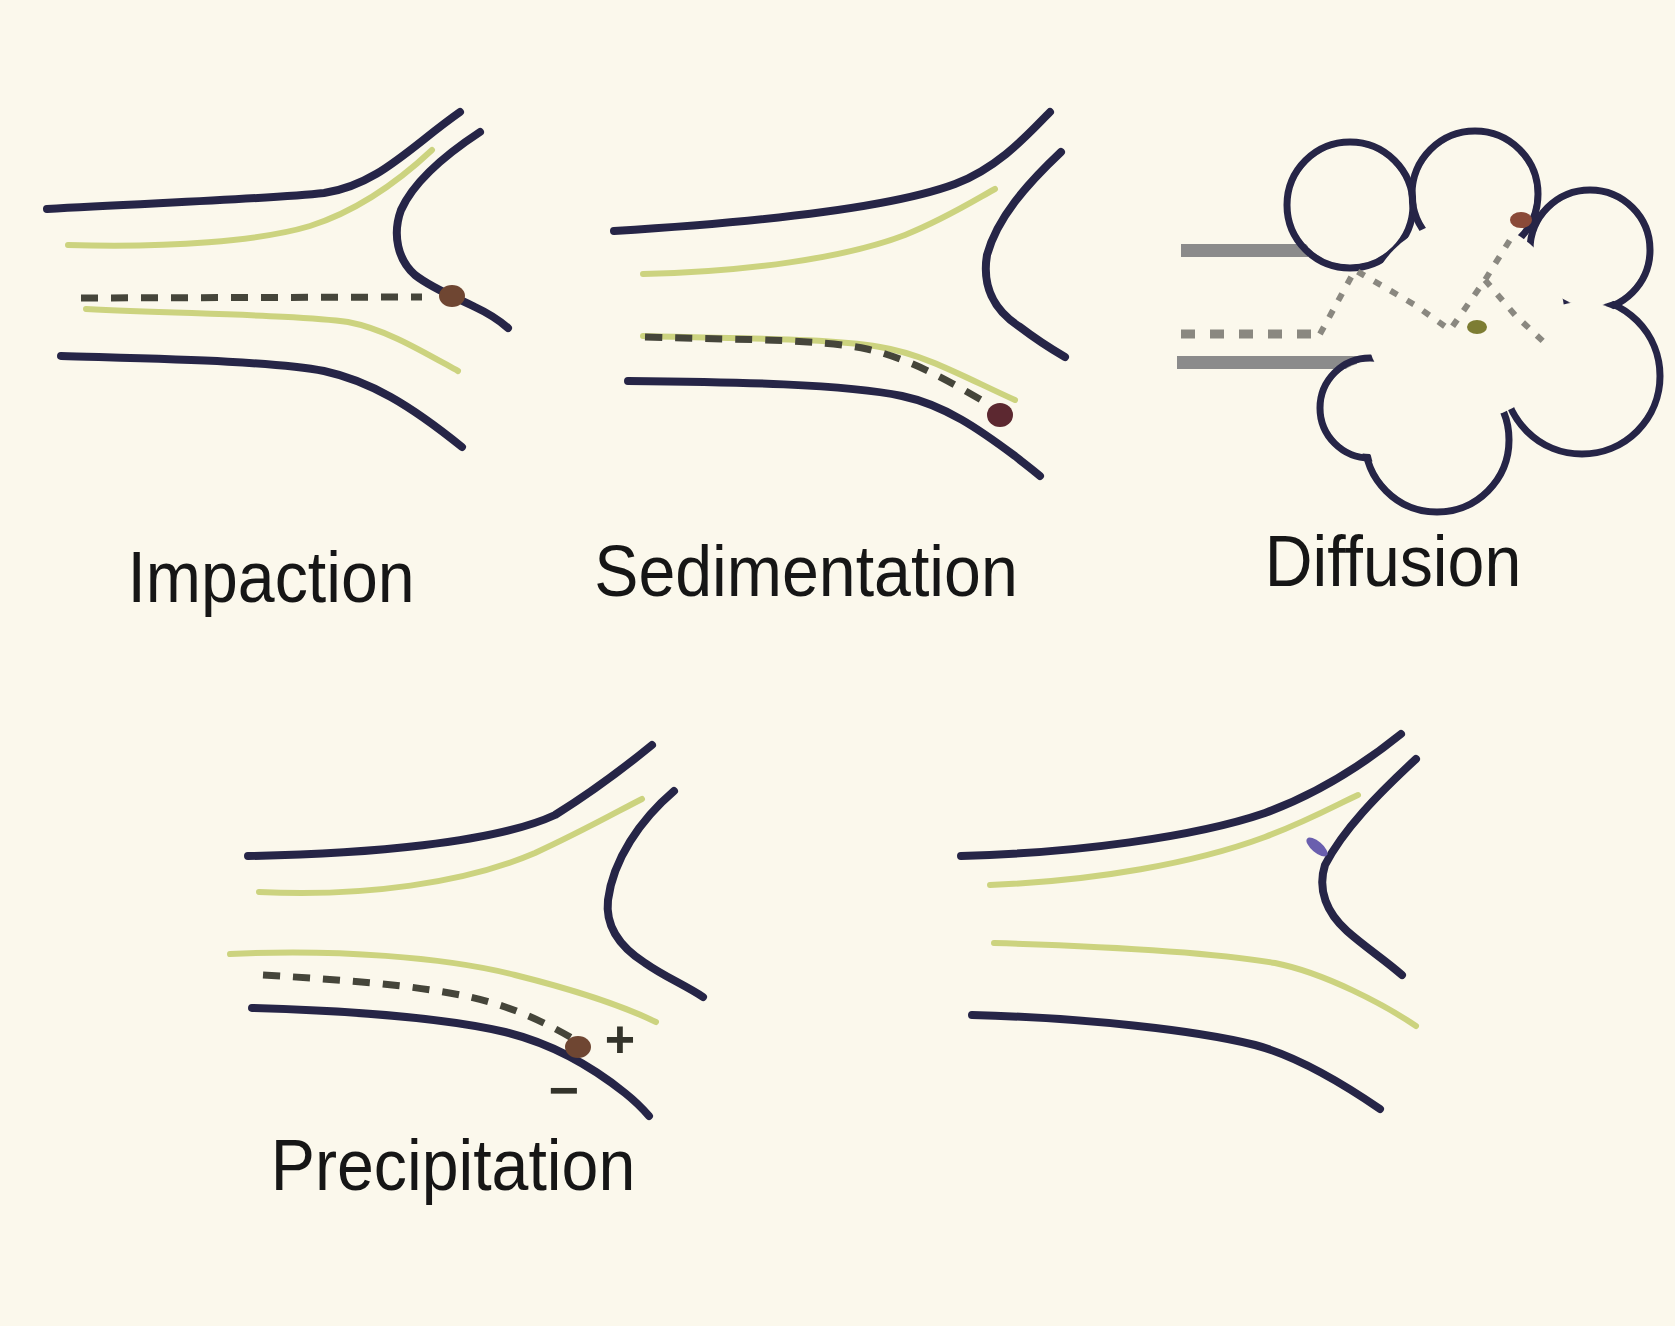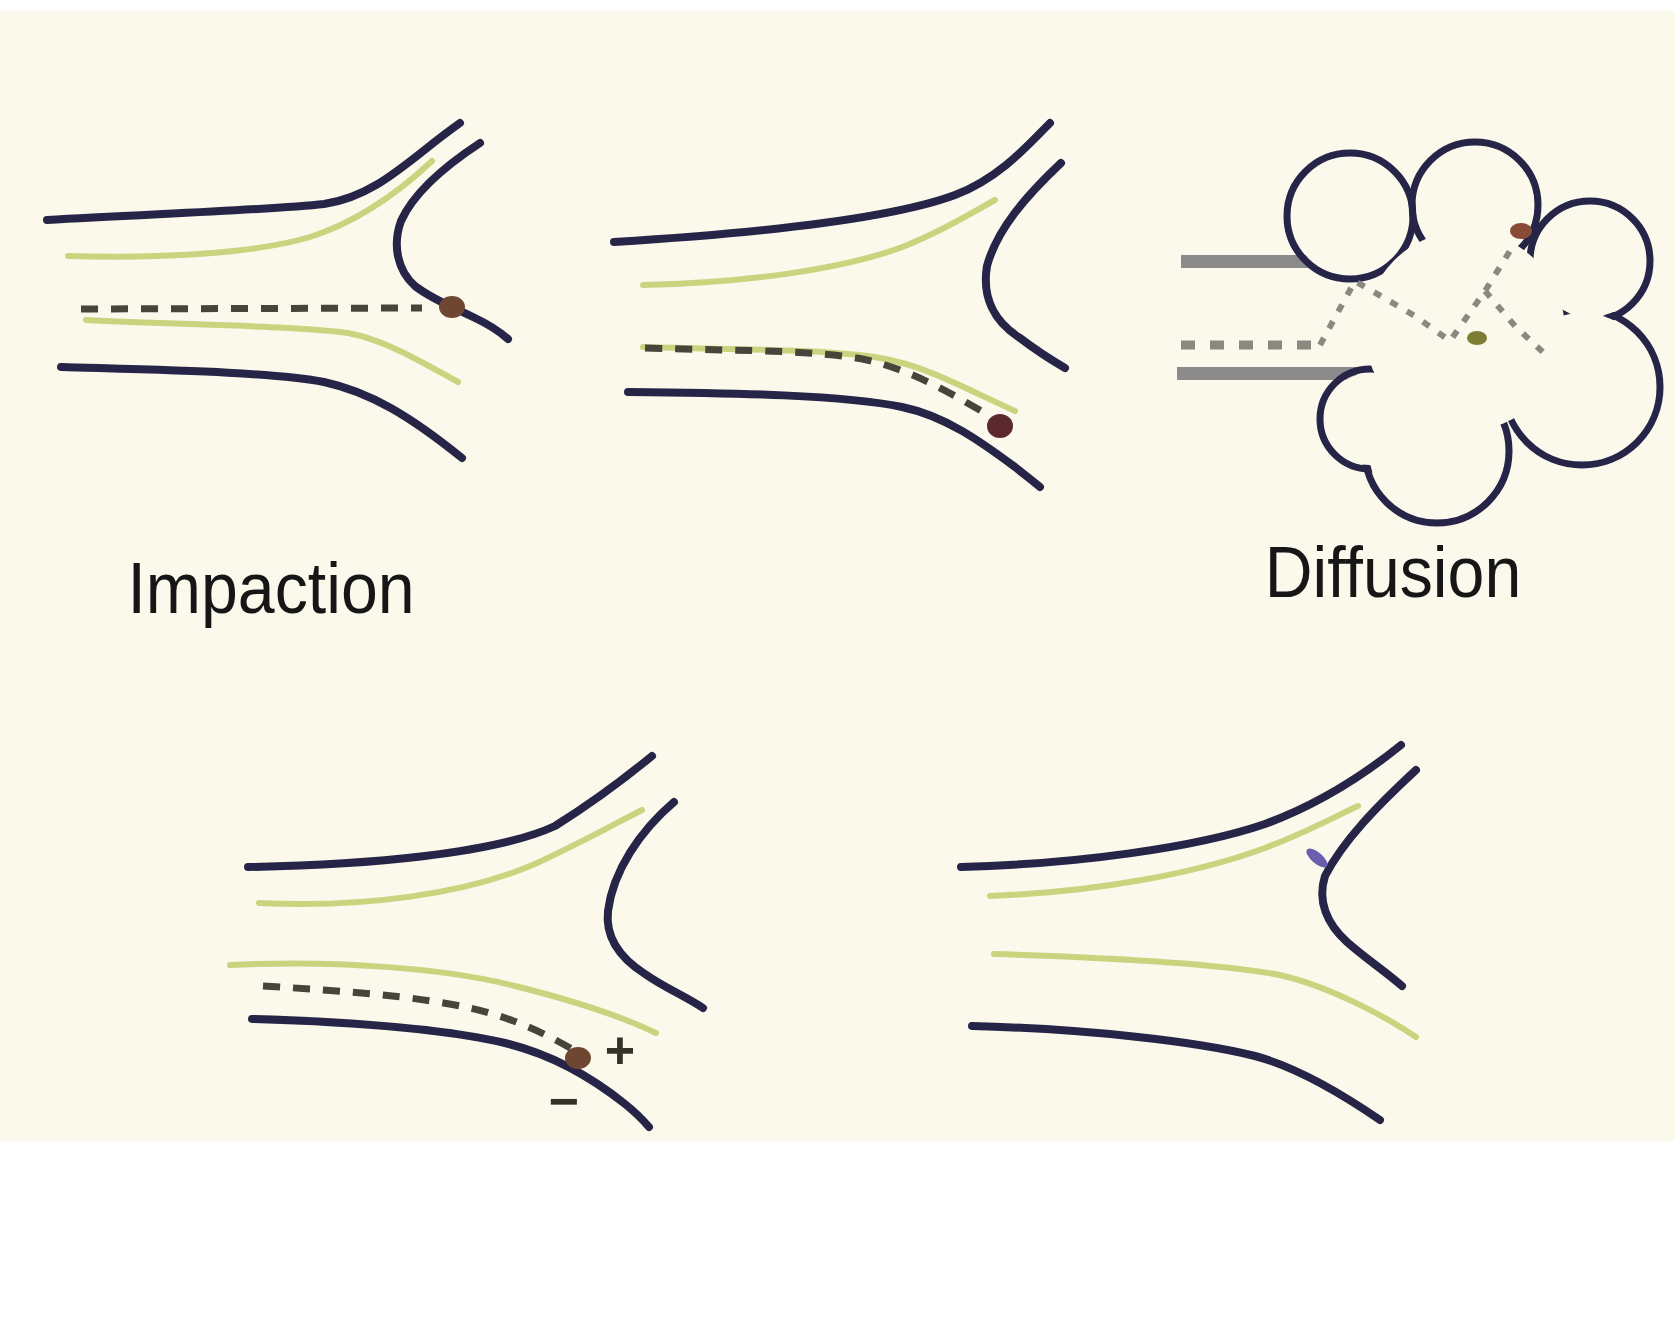--- a/index.html
+++ b/index.html
@@ -1,22 +1,21 @@
 <!DOCTYPE html>
 <html style="--background: #fbf8ec; --wall: #262547; --stream: #ccd37f; --traj: #45453a; --walk: #8a8880; --duct: #8b8b8b; --label: #161616; --sign: #33332a; --particle_brown: #6f4632; --particle_maroon: #5c2830; --particle_red: #8a4a38; --particle_olive: #7d7d33; --fiber: #6a5fae;"><head>
 <meta charset="utf-8">
 <style>
   html,body{margin:0;padding:0;}
   #canvas{
     position:relative;
-    width:1675px;height:1130px;
+    width:1675px;height:1326px;
     background:var(--background,#fbf8ec);
     font-family:"Liberation Sans",sans-serif;
     overflow:hidden;
-    margin-top:11px;
   }
   .panel{position:absolute;}
   .panel svg{display:block;overflow:visible;}
   .plabel{
     position:absolute;
     transform:translateX(-50%);
     color:var(--label,#161616);
     font-size:72px;line-height:1.15;white-space:nowrap;
   }
   .plabel>span{display:inline-block;transform:scaleX(0.92);}
@@ -59,20 +58,23 @@
     <svg width="500" height="390" viewBox="0 0 500 390">
       <path class="stream" d="M 48,174 C 150,172 250,158 310,135 C 350,119 380,100 400,89"></path>
       <path class="stream" d="M 48,236 C 150,239 230,238 285,247 C 330,254 375,280 420,300"></path>
       <path class="wall" d="M 19,131 C 150,123 290,110 360,84 C 405,67 435,32 455,12"></path>
       <path class="wall" d="M 466,52 C 432,84 402,118 392,155 C 387,185 398,210 425,227 C 442,240 458,250 470,257"></path>
       <path class="wall" d="M 33,281 C 140,282 250,284 307,296 C 350,305 385,330 420,356 C 430,364 438,370 445,376"></path>
       <path class="traj" d="M 50,237 C 150,240 225,239 272,249 C 320,260 360,285 395,305"></path>
       <ellipse class="p-maroon" cx="405" cy="315" rx="13" ry="12"></ellipse>
     </svg>
   </div>
+  <div class="plabel" style="left:806px;top:530px">
+    <span>Sedimentation</span>
+  </div>
 
   <div class="panel" style="left:1165px;top:130px;width:510px;height:400px">
     <svg width="510" height="400" viewBox="0 0 510 400">
 
       <rect class="duct" x="16" y="114" width="127" height="13"></rect>
       <rect class="duct" x="12" y="226" width="180" height="13"></rect>
 
       <g>
         <circle class="cstroke" cx="185" cy="75" r="63"></circle>
         <circle class="cstroke" cx="310" cy="64" r="63"></circle>
@@ -106,20 +108,23 @@
       <path class="stream" d="M 15,219 C 120,214 230,222 300,240 C 360,255 410,272 441,287"></path>
       <path class="wall" d="M 33,121 C 150,119 280,108 340,80 C 380,55 415,28 437,10"></path>
       <path class="wall" d="M 459,56 C 425,85 398,125 393,165 C 390,192 405,212 430,228 C 450,242 470,250 488,262"></path>
       <path class="wall" d="M 37,273 C 140,276 230,283 290,297 C 335,308 375,330 410,358 C 420,366 428,374 434,381"></path>
       <path class="traj" d="M 48,240 C 130,245 200,250 255,262 C 300,272 335,290 362,306"></path>
       <ellipse class="p-brown" cx="363" cy="312" rx="13" ry="11"></ellipse>
       <text class="sign" x="405" y="322">+</text>
       <text class="sign" x="349" y="373">−</text>
     </svg>
   </div>
+  <div class="plabel" style="left:453px;top:1124px">
+    <span>Precipitation</span>
+  </div>
 
   <div class="panel" style="left:945px;top:725px;width:490px;height:395px">
     <svg width="490" height="395" viewBox="0 0 490 395">
       <path class="stream" d="M 45,160 C 150,156 250,138 320,112 C 365,95 395,78 413,70"></path>
       <path class="stream" d="M 49,218 C 150,221 260,226 330,238 C 380,248 440,280 471,301"></path>
       <path class="wall" d="M 16,131 C 130,128 250,112 320,88 C 380,66 430,30 456,9"></path>
       <path class="wall" d="M 471,34 C 432,70 398,105 380,140 C 372,165 382,188 402,206 C 420,222 440,235 457,250"></path>
       <path class="wall" d="M 27,290 C 140,293 250,305 310,320 C 355,332 400,360 435,384"></path>
       <ellipse class="p-fiber" cx="372" cy="122" rx="13" ry="5.5" transform="rotate(40 372 122)"></ellipse>
     </svg>

